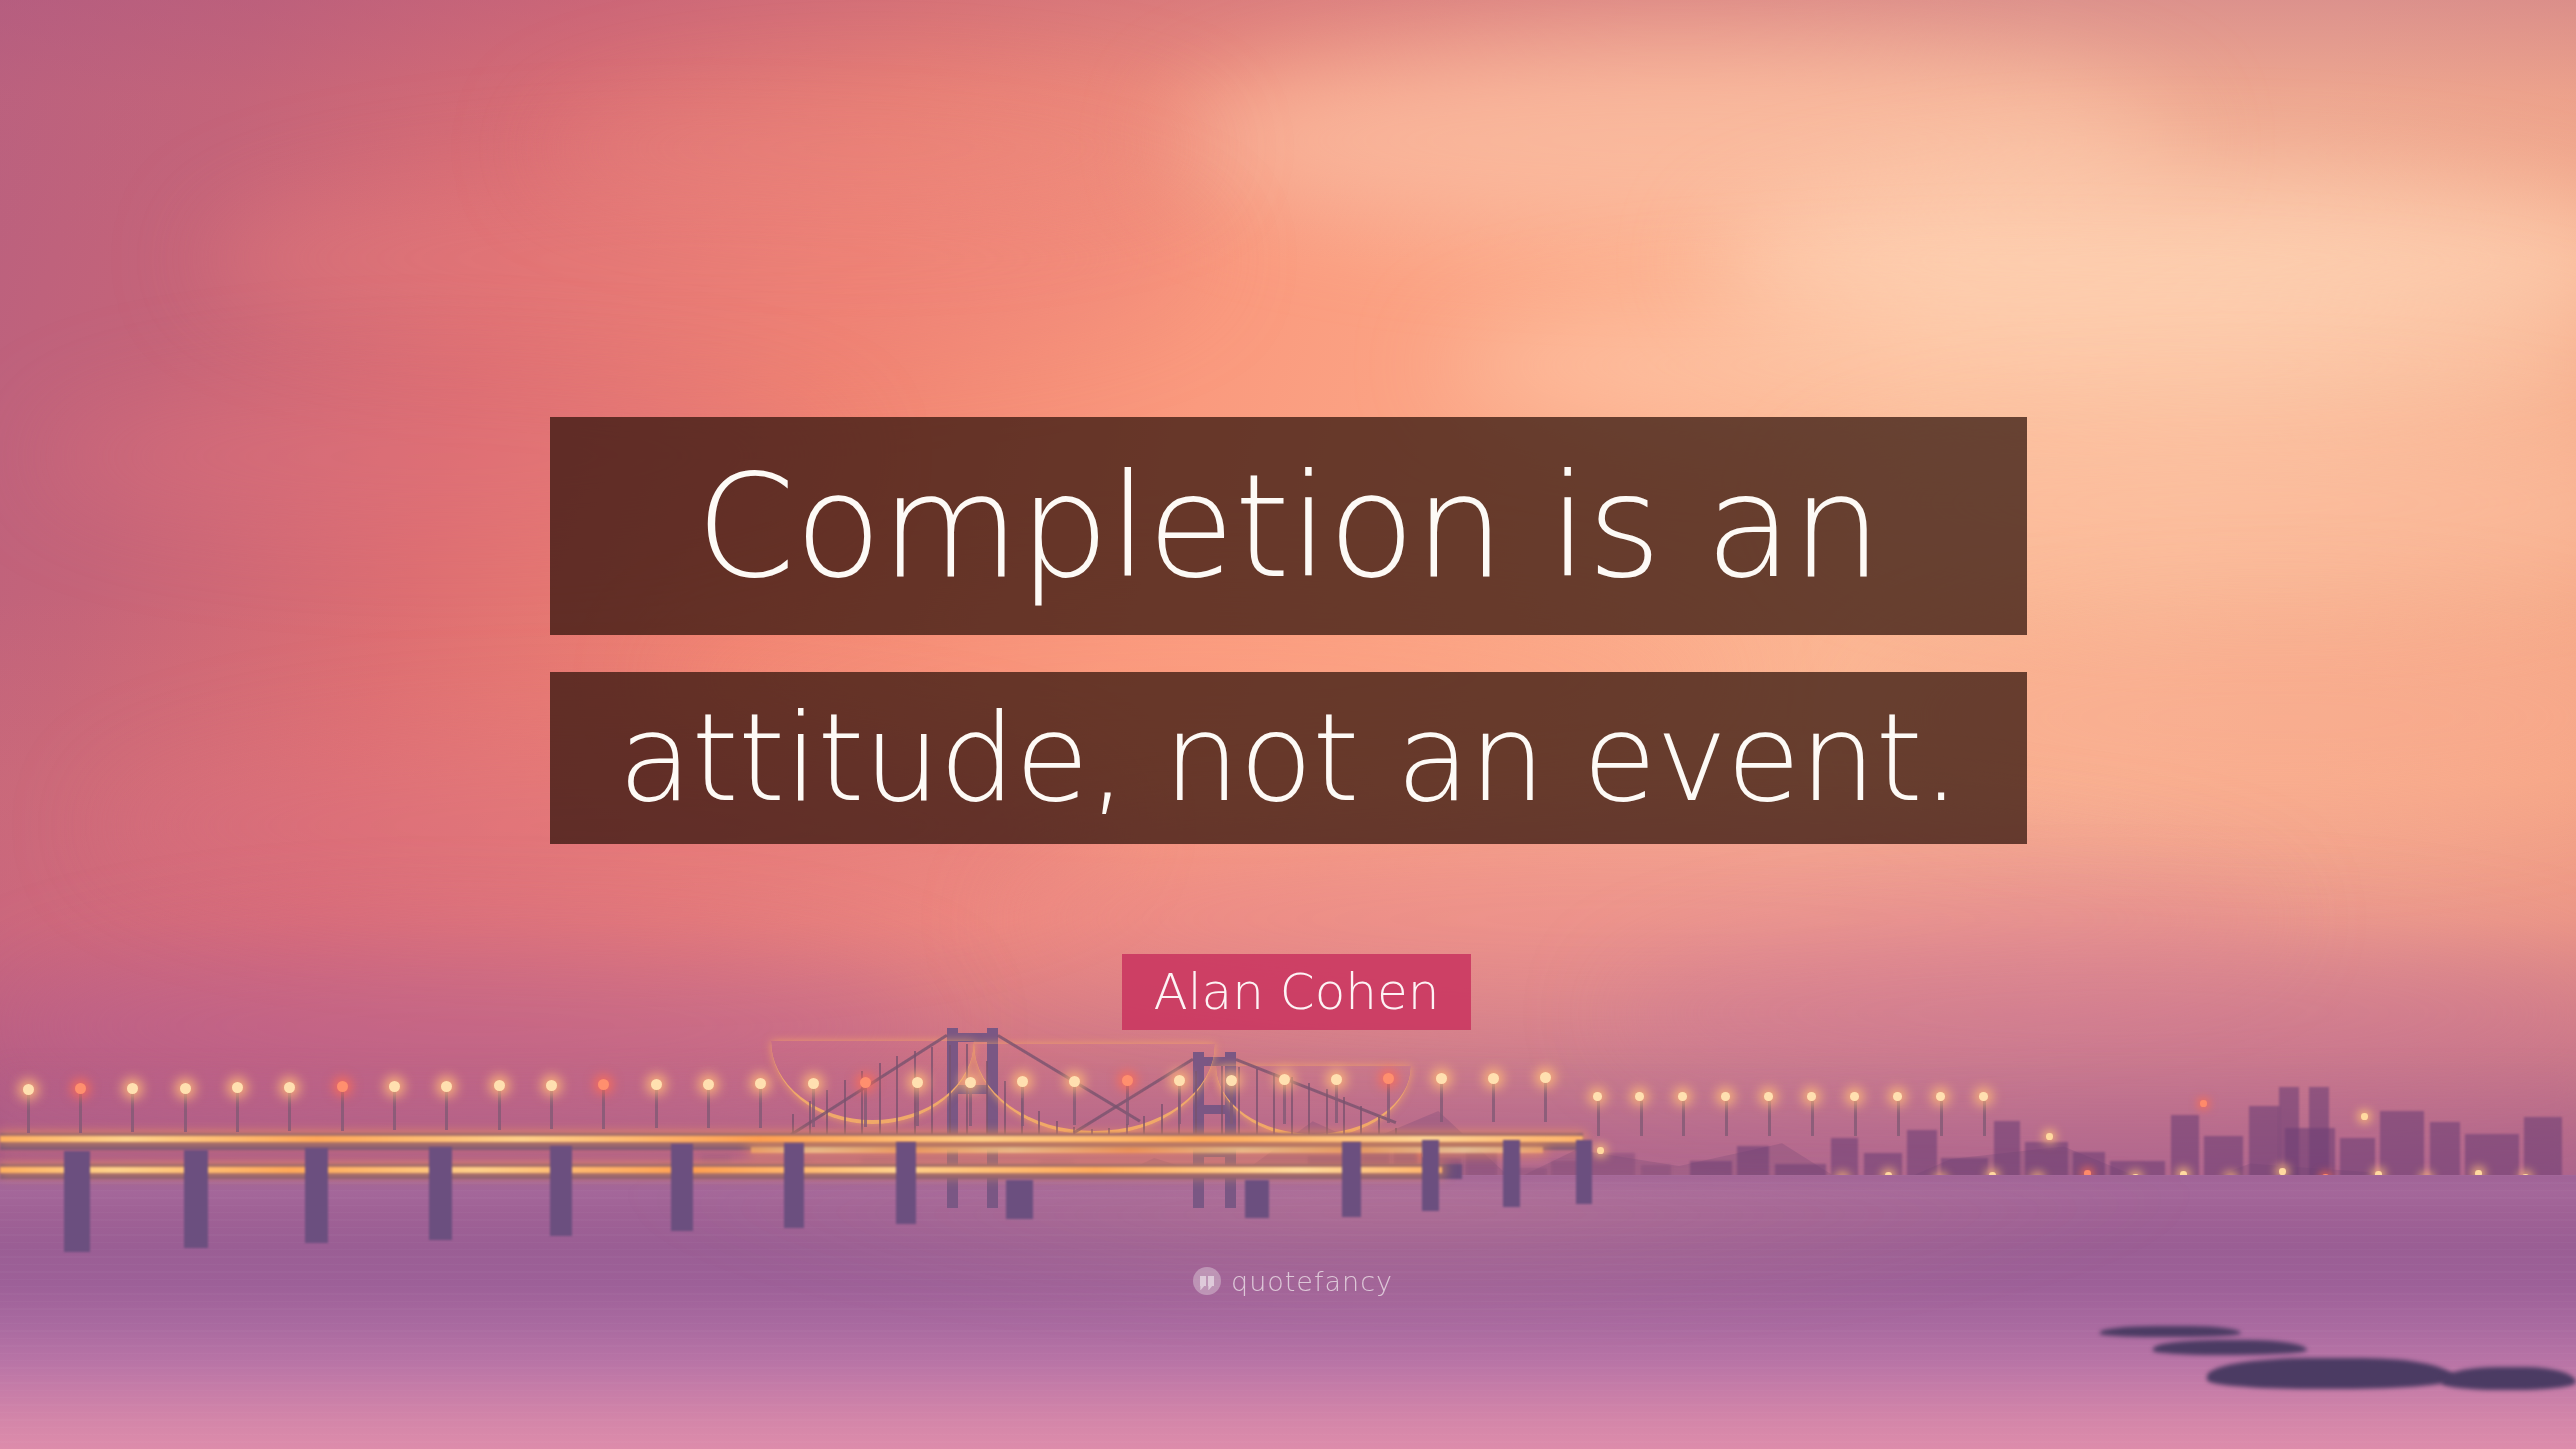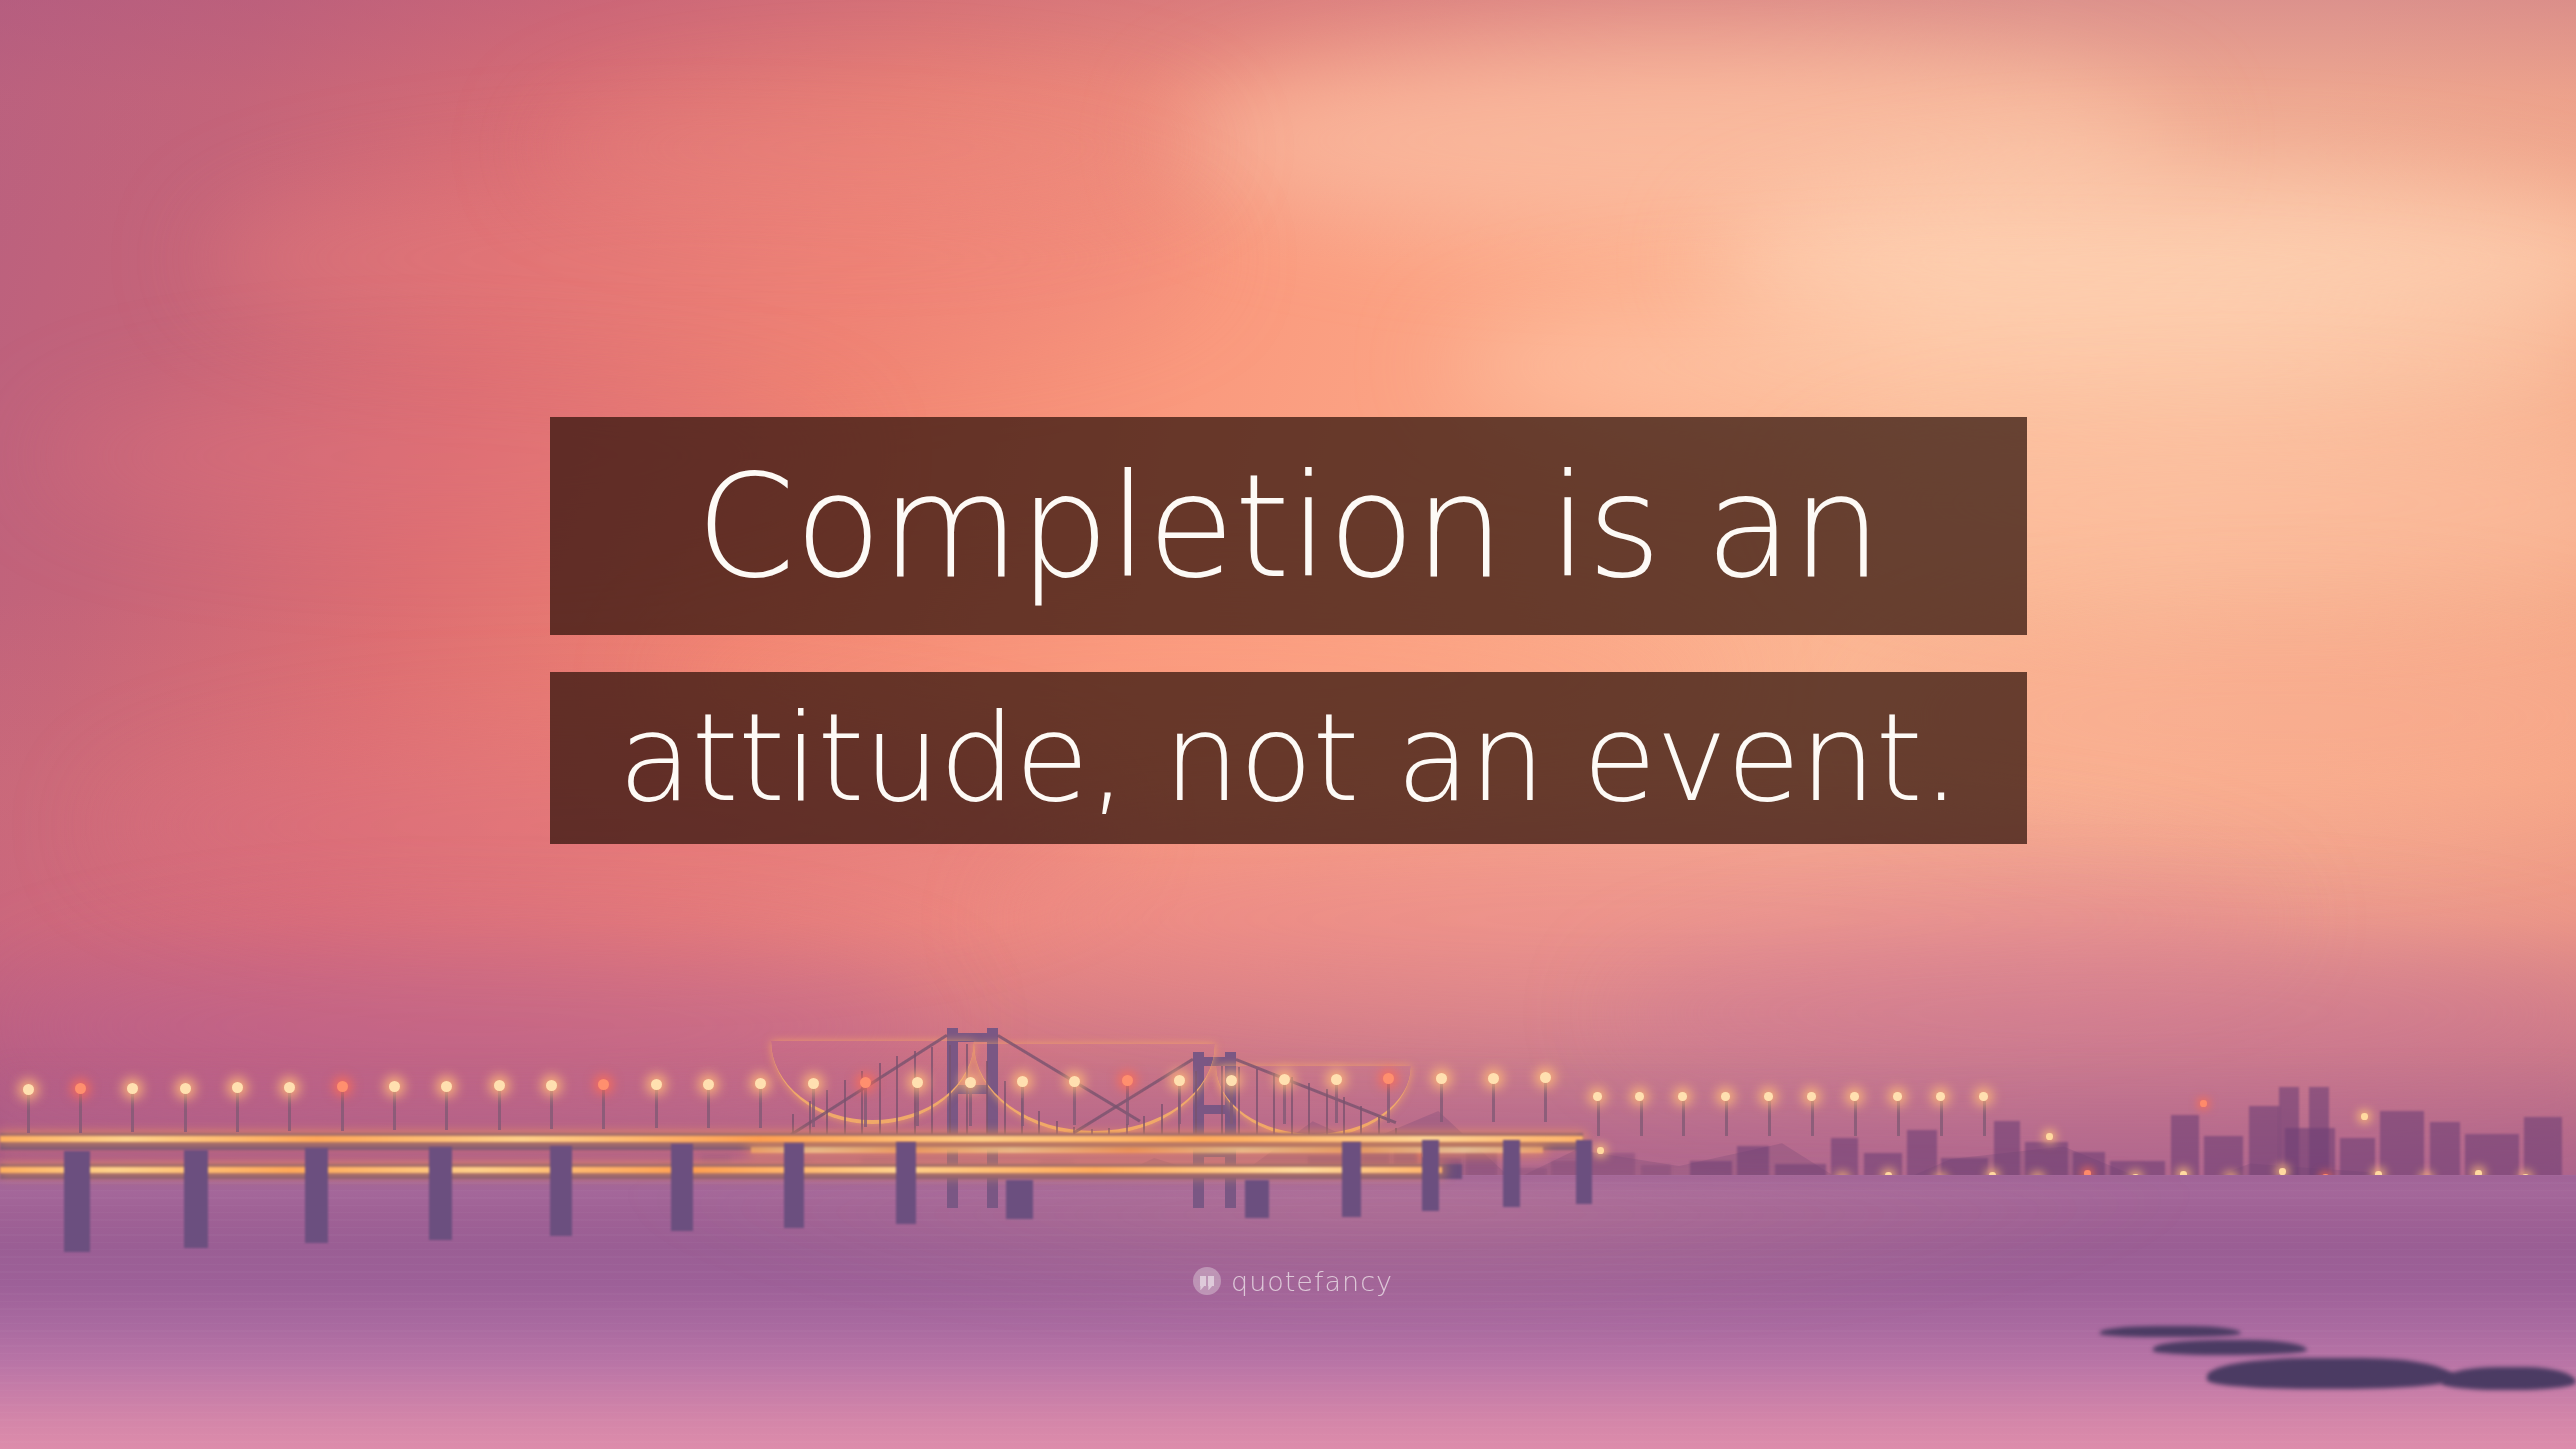--- a/index.html
+++ b/index.html
@@ -572,20 +572,23 @@
       <div class="lamphead" style="left: 1979px; top: 86px; width: 8.7px; height: 8.7px;"></div>
     </div>
 
   <div class="quote-band" id="band2">
     <div class="quote-line" id="line2">attitude, not an event.</div>
   </div>
   <div class="quote-band" id="band1">
     <div class="quote-line" id="line1">Completion is an</div>
   </div>
 
+  <div id="author-band">
+    <div id="author-name">Alan Cohen</div>
+  </div>
 
   <div id="watermark">
     <div id="wm-badge">
       <span class="wm-quote wm-q1"></span>
       <span class="wm-quote wm-q2"></span>
     </div>
     <div id="wm-text">quotefancy</div>
   </div>
 
 </div>

